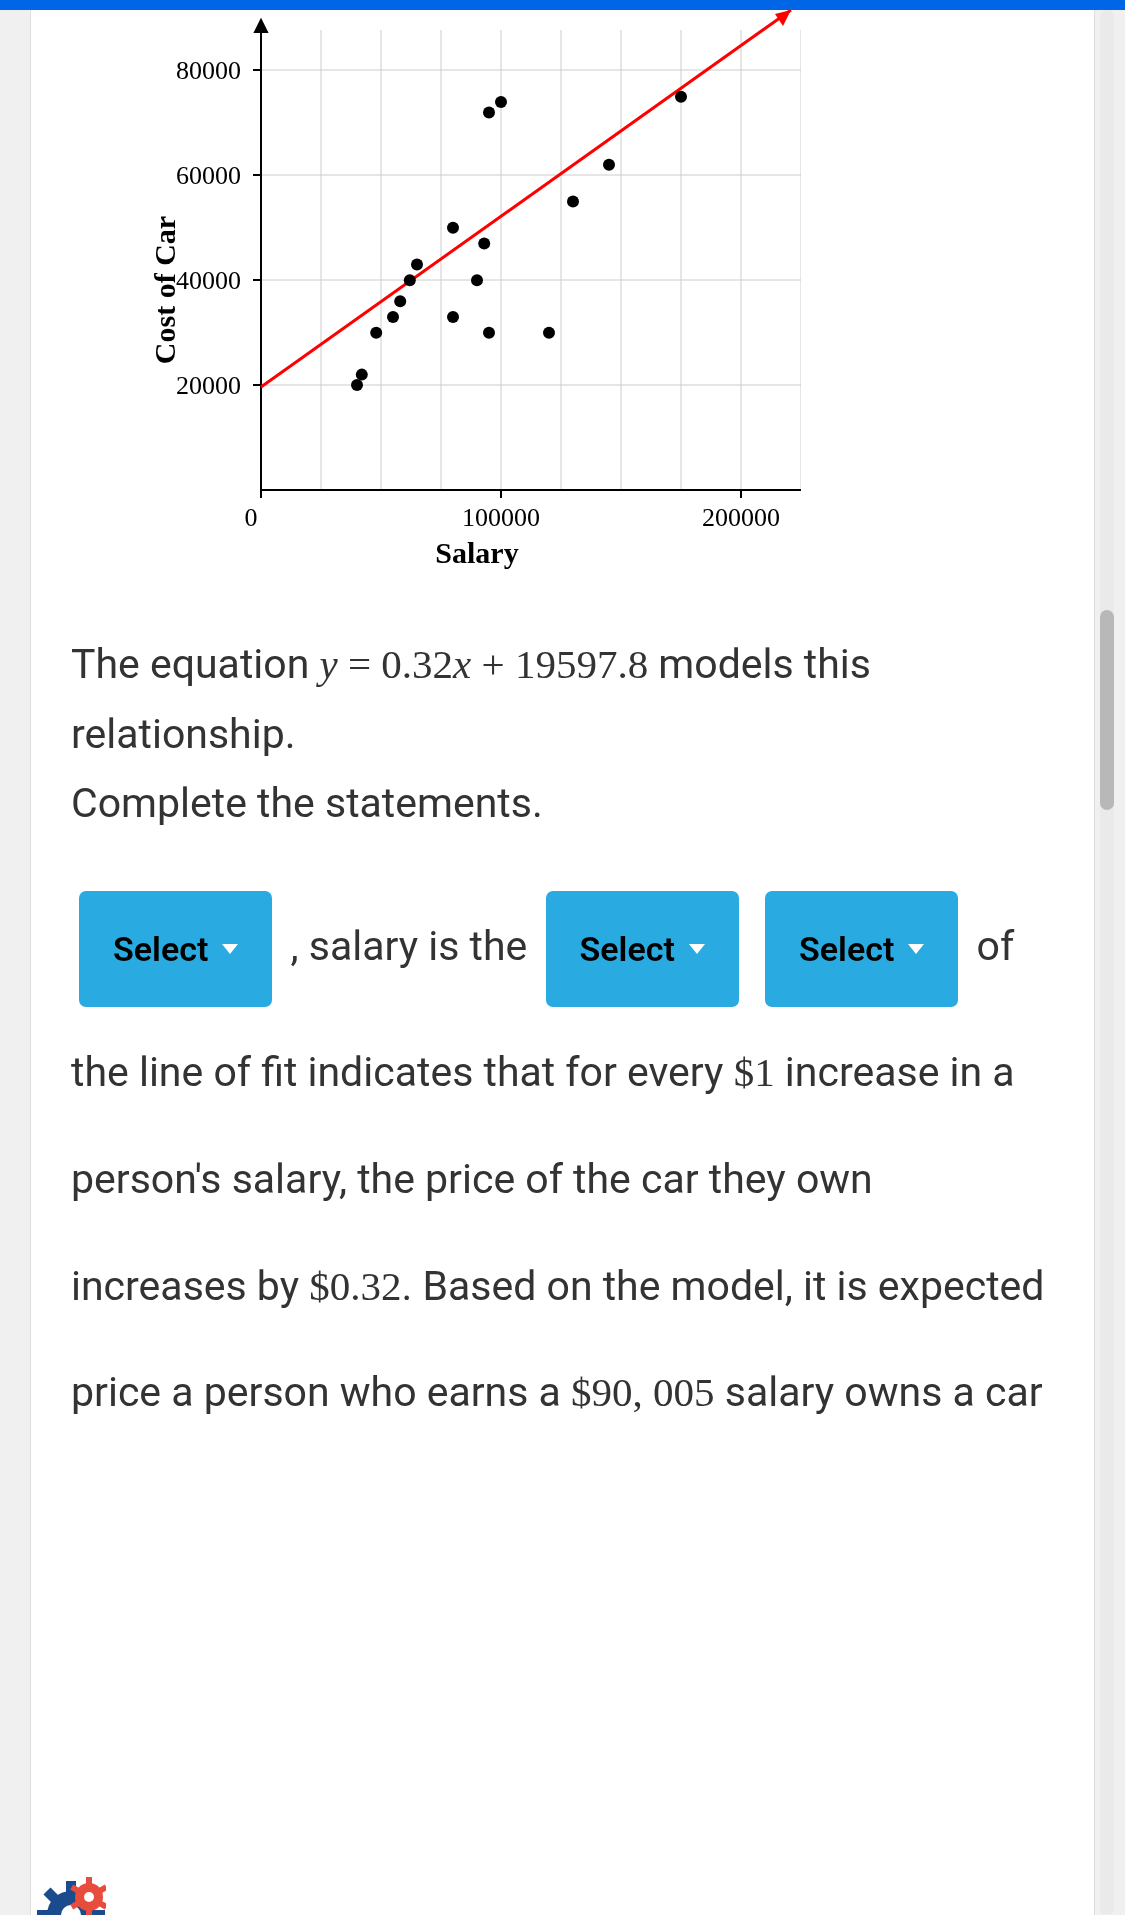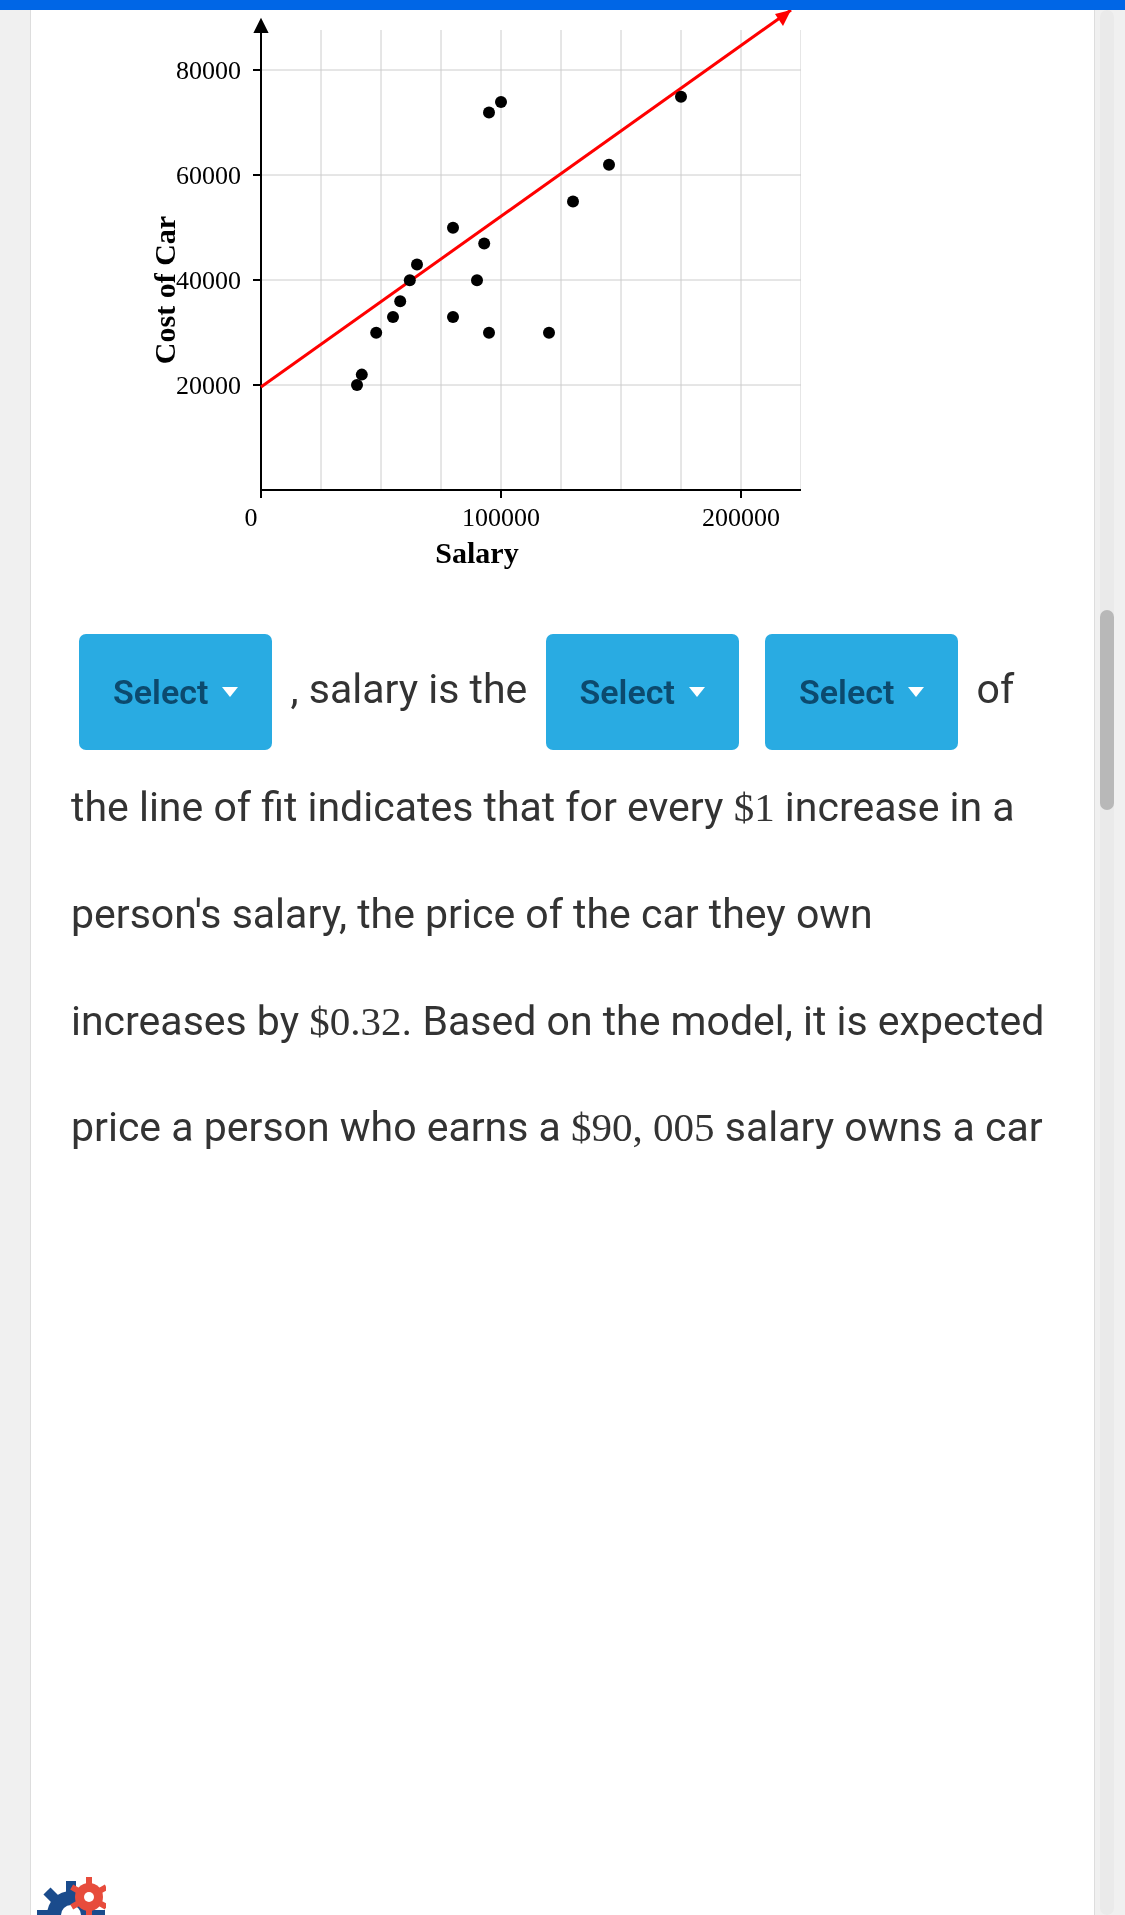--- a/index.html
+++ b/index.html
@@ -80,28 +80,28 @@
   }
   .math-num {
     font-family: Georgia, "Times New Roman", serif;
     font-style: normal;
   }
   .select-btn {
     display: inline-flex;
     align-items: center;
     justify-content: center;
     background: #29abe2;
-    color: #0c4a6e;
+    color: #000000;
     font-weight: 600;
     font-size: 34px;
     padding: 14px 34px;
     border-radius: 7px;
     cursor: pointer;
     vertical-align: middle;
-    margin: 4px 8px;
+    margin: 12px 8px;
     gap: 14px;
   }
   .caret {
     width: 0; height: 0;
     border-left: 8px solid transparent;
     border-right: 8px solid transparent;
     border-top: 10px solid #fff;
     display: inline-block;
   }
   .gear-icon {
@@ -196,20 +196,24 @@
           <circle cx="492" cy="191.55555555555554" r="6"></circle>
           <circle cx="528" cy="154.84444444444443" r="6"></circle>
           <circle cx="600" cy="86.66666666666663" r="6"></circle>
         </g>
     </svg>
     <div class="axis-label-y">Cost of Car</div>
     <div class="axis-label-x">Salary</div>
   </div>
 
   <div class="content">
+    <p>
+      <span>The equation </span><span class="math">y</span><span class="math-num"> = </span><span class="math-num">0.32</span><span class="math">x</span><span class="math-num"> + </span><span class="math-num">19597.8</span><span> models this relationship.</span><br>
+      <span>Complete the statements.</span>
+    </p>
 
     <p class="flow">
       <span class="select-btn">
         <span>Select</span>
         <span class="caret"></span>
       </span>
       <span> ,</span>
       <span>salary is the </span>
       <span class="select-btn">
         <span>Select</span>

